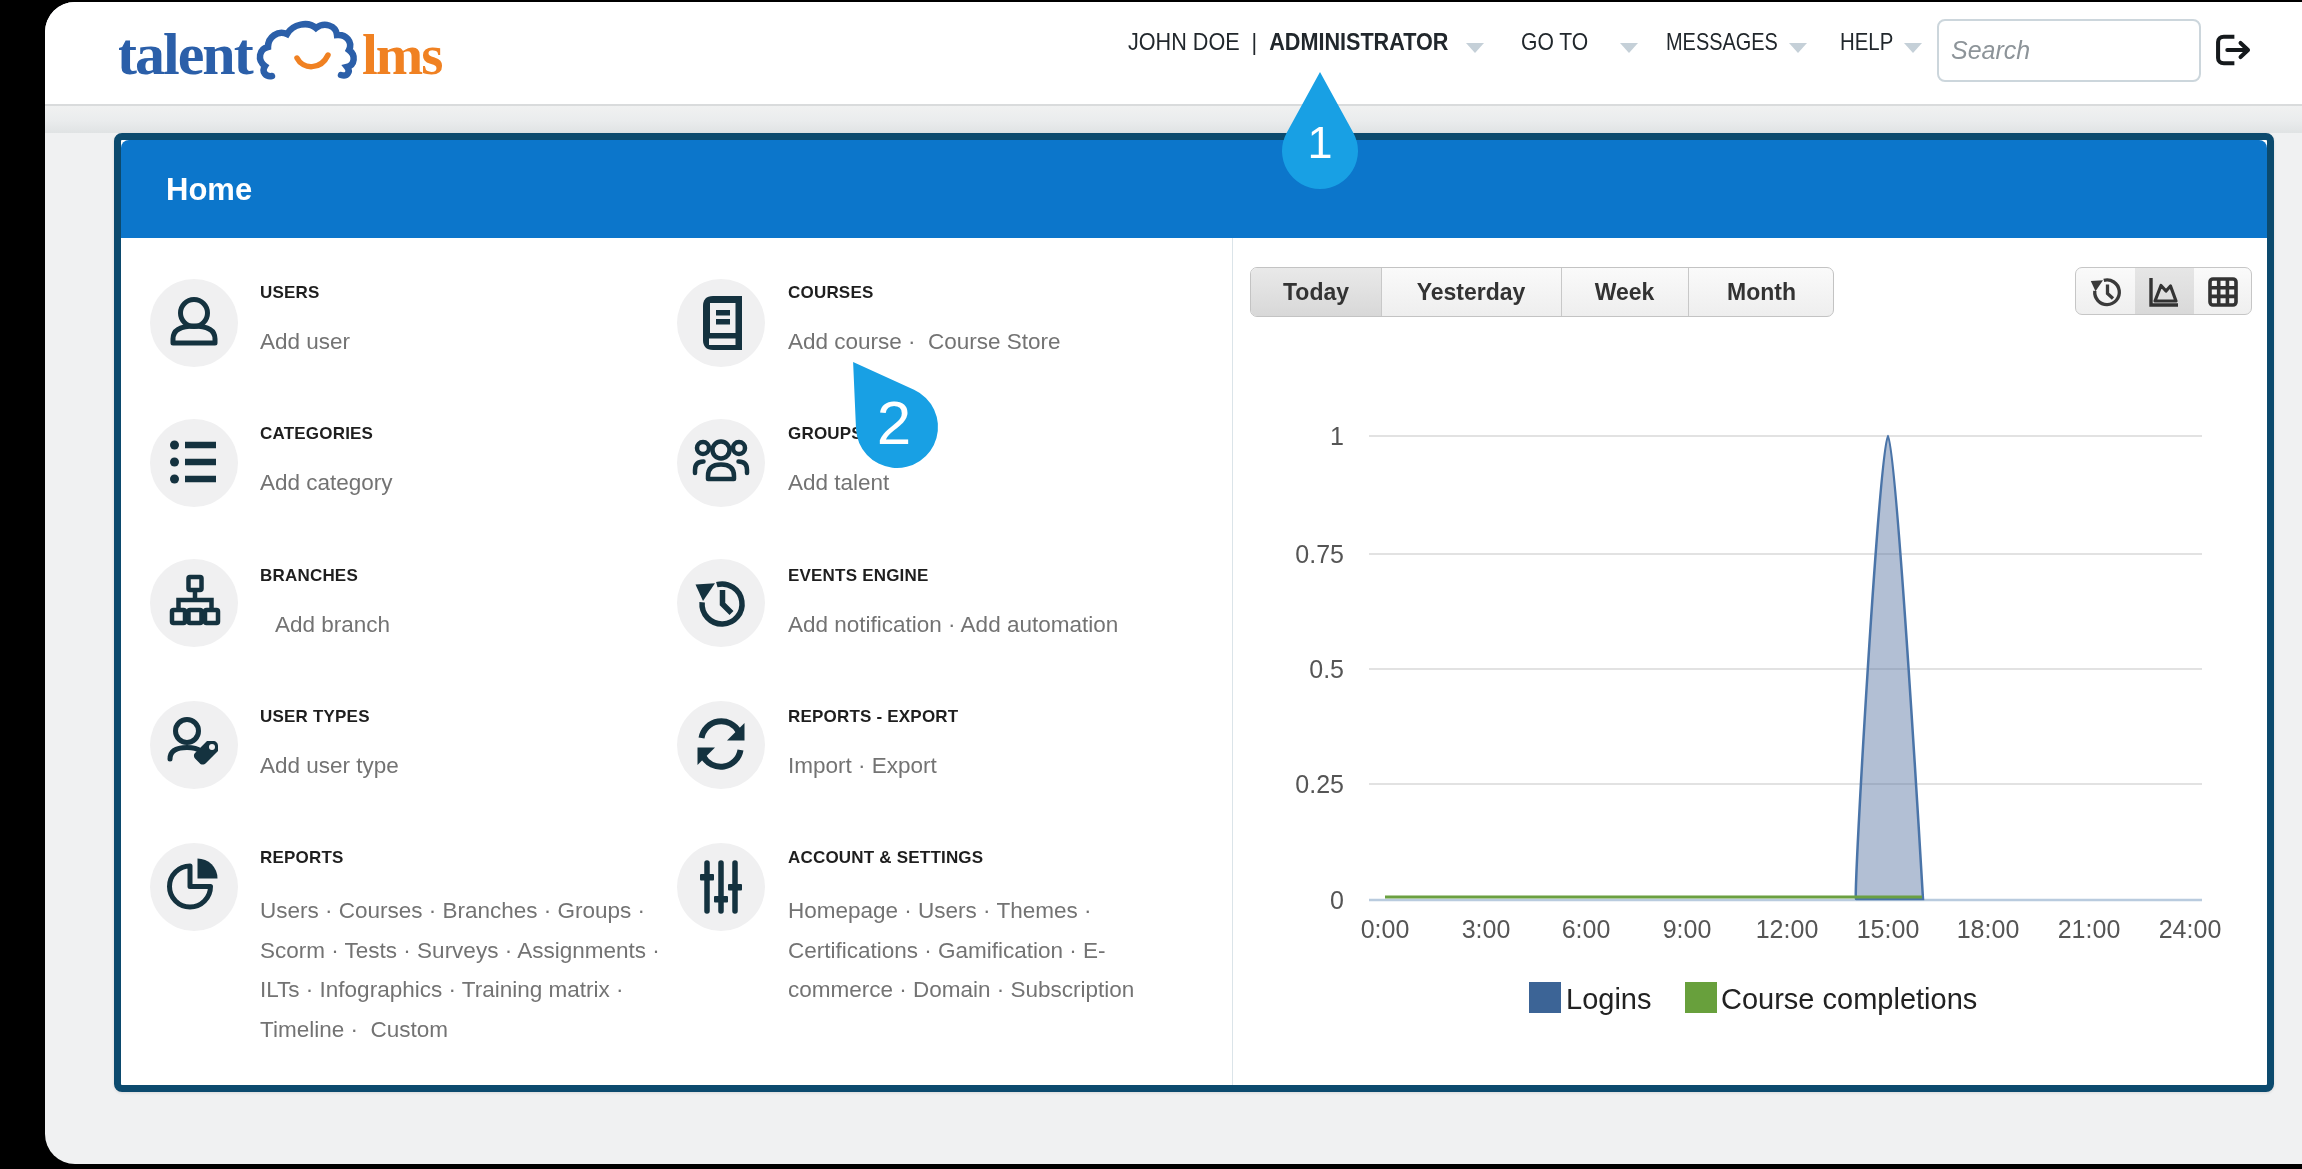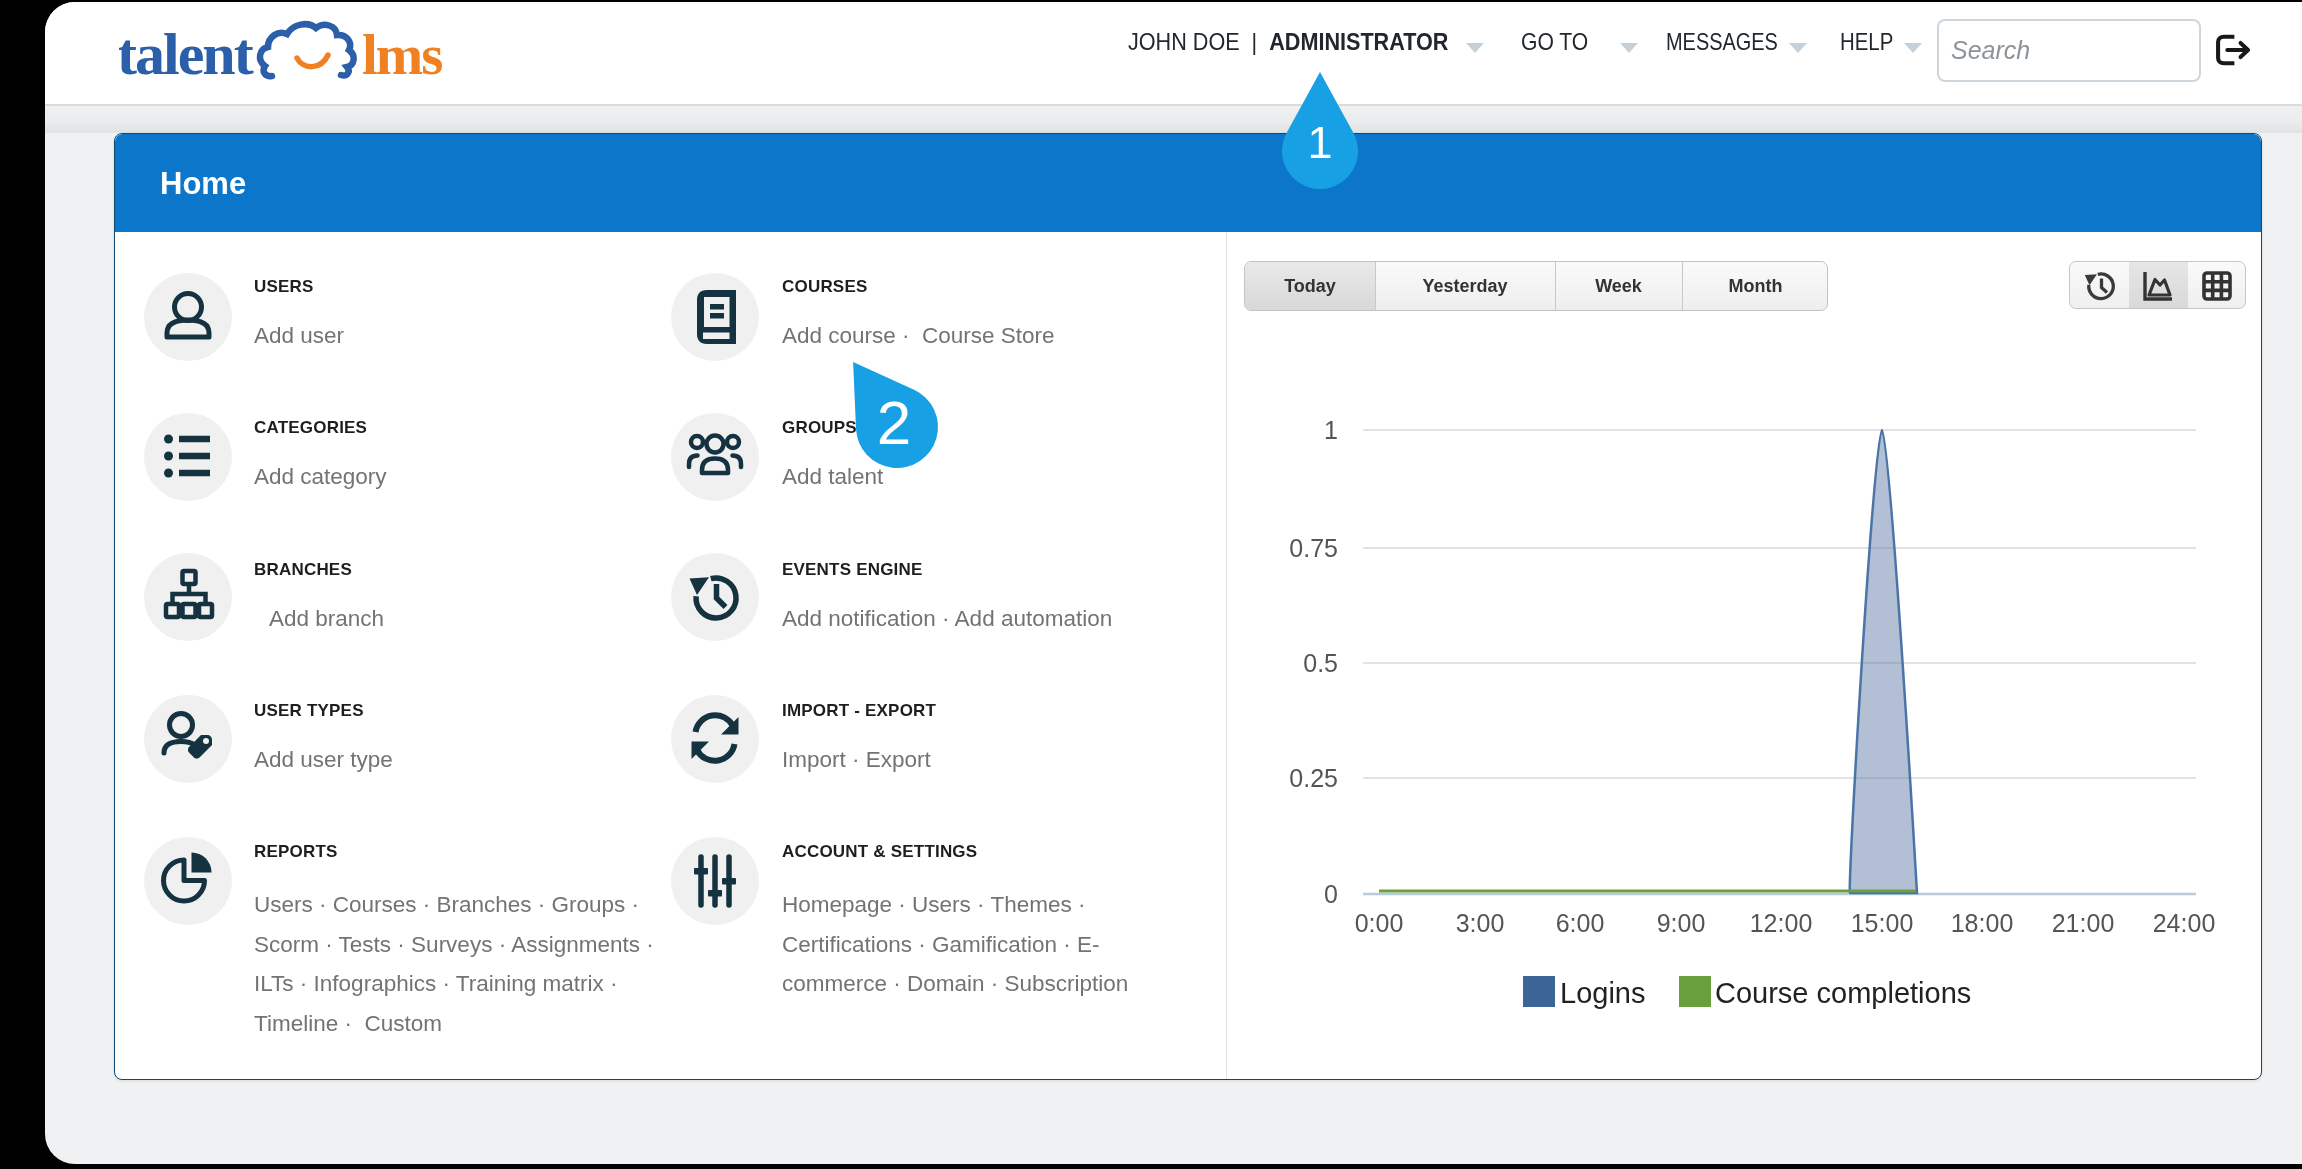--- a/index.html
+++ b/index.html
@@ -4,31 +4,31 @@
 <style>
 html,body{margin:0;padding:0;}
 body{width:2302px;height:1169px;background:#000;position:relative;font-family:"Liberation Sans",sans-serif;overflow:hidden;}
 #win{position:absolute;left:5px;top:2px;width:2295px;height:1162px;border-radius:30px;background:#f0f1f2;overflow:hidden;margin-left:40px;}
 #hdr{position:absolute;left:0;top:0;width:100%;height:102px;background:#fff;border-bottom:2px solid #d9dbdc;}
 #shadow{position:absolute;left:0;top:104px;width:100%;height:27px;background:linear-gradient(180deg,#f0f1f1 0%,#eaeced 55%,#e0e3e4 100%);}
 .nav{position:absolute;top:26px;font-size:24px;color:#21272c;white-space:nowrap;transform-origin:0 50%;}
 .caret{position:absolute;top:41px;width:0;height:0;border-left:9px solid transparent;border-right:9px solid transparent;border-top:10px solid #c5d0d8;}
 #search{position:absolute;left:1892px;top:17px;width:260px;height:59px;border:2px solid #ccd6dc;border-radius:8px;background:#fff;}
 #search span{position:absolute;left:12px;top:15px;font-style:italic;color:#8d9499;font-size:25px;}
-#card{position:absolute;left:69px;top:131px;width:2146px;height:945px;background:#fff;border:1px solid #0c4a6e;border-radius:8px;box-shadow:0 1px 3px rgba(0,0,0,0.10);}
+#card{position:absolute;left:69px;top:131px;width:2146px;height:945px;background:#fff;border:7px solid #0c4a6e;border-radius:8px;box-shadow:0 1px 3px rgba(0,0,0,0.10);}
 #bluebar{position:absolute;left:0;top:0;width:100%;height:98px;background:#0c76cb;border-radius:8px 8px 0 0;}
 #bluebar div{position:absolute;left:45px;top:32px;color:#fff;font-size:31px;font-weight:bold;}
 #vdiv{position:absolute;left:1111px;top:98px;width:1px;height:847px;background:#dbe4e9;}
 .circ{position:absolute;width:88px;height:88px;border-radius:50%;background:#f0f0f1;}
 .mtitle{position:absolute;font-size:17px;font-weight:bold;color:#1e1e1e;white-space:nowrap;letter-spacing:0.2px;}
 .mlink{position:absolute;font-size:22.5px;color:#737373;line-height:39.5px;white-space:nowrap;}
 .icn{position:absolute;}
 
 #tabs{position:absolute;left:1129px;top:127px;width:584px;height:50px;border:1px solid #c3c3c3;border-radius:7px;background:linear-gradient(180deg,#fafafa,#eeeeee);box-sizing:border-box;}
-.tab{position:absolute;top:0;height:60px;font-size:18px;font-weight:bold;color:#333;text-align:center;line-height:48px;}
+.tab{position:absolute;top:0;height:60px;font-size:23px;font-weight:bold;color:#333;text-align:center;line-height:48px;}
 .tsep{position:absolute;top:0;width:1px;height:48px;background:#c8c8c8;}
 #tsel{position:absolute;left:0;top:0;width:130px;height:48px;background:linear-gradient(180deg,#e9e9e9,#d8d8d8);border-radius:6px 0 0 6px;border-right:1px solid #bdbdbd;}
 
 #ibtns{position:absolute;left:1954px;top:127px;width:177px;height:48px;border:1px solid #c6c6c6;border-radius:7px;background:linear-gradient(180deg,#fafafa,#efefef);box-sizing:border-box;}
 #isel{position:absolute;left:59px;top:0;width:59px;height:46px;background:linear-gradient(180deg,#e6e6e6,#d9d9d9);}
 .balloon{position:absolute;}
 </style>
 </head>
 <body>
 <div id="win">
@@ -148,21 +148,21 @@
       <div class="mtitle" style="left:667px;top:426px;">EVENTS ENGINE</div>
       <div class="mlink" style="left:667px;top:465px;">Add notification · Add automation</div>
 
       <div class="circ" style="left:556px;top:561px;"></div>
       <svg class="icn" style="left:572px;top:576px;" width="56" height="56" viewBox="0 0 56 56" fill="none" stroke="#14323f">
         <path d="M8.5,22 A20,20 0 0 1 46,16" stroke-width="6"></path>
         <path d="M51.5,7 L51.5,24.5 L34,24.5 Z" fill="#14323f" stroke="none"></path>
         <path d="M47.5,34 A20,20 0 0 1 10,40" stroke-width="6"></path>
         <path d="M4.5,49 L4.5,31.5 L22,31.5 Z" fill="#14323f" stroke="none"></path>
       </svg>
-      <div class="mtitle" style="left:667px;top:567px;">IMPORT - EXPORT</div>
+      <div class="mtitle" style="left:667px;top:567px;">REPORTS - EXPORT</div>
       <div class="mlink" style="left:667px;top:606px;">Import · Export</div>
 
       <div class="circ" style="left:556px;top:703px;"></div>
       <svg class="icn" style="left:575px;top:719px;" width="50" height="58" viewBox="0 0 50 58" fill="none" stroke="#14323f">
         <path d="M11,4 V52 M25,4 V52 M39,4 V52" stroke-width="5.5" stroke-linecap="round"></path>
         <rect x="4" y="15" width="14" height="6.5" rx="1" fill="#14323f" stroke="none"></rect>
         <rect x="18" y="37" width="14" height="6.5" rx="1" fill="#14323f" stroke="none"></rect>
         <rect x="32" y="25" width="14" height="6.5" rx="1" fill="#14323f" stroke="none"></rect>
       </svg>
       <div class="mtitle" style="left:667px;top:708px;">ACCOUNT &amp; SETTINGS</div>

